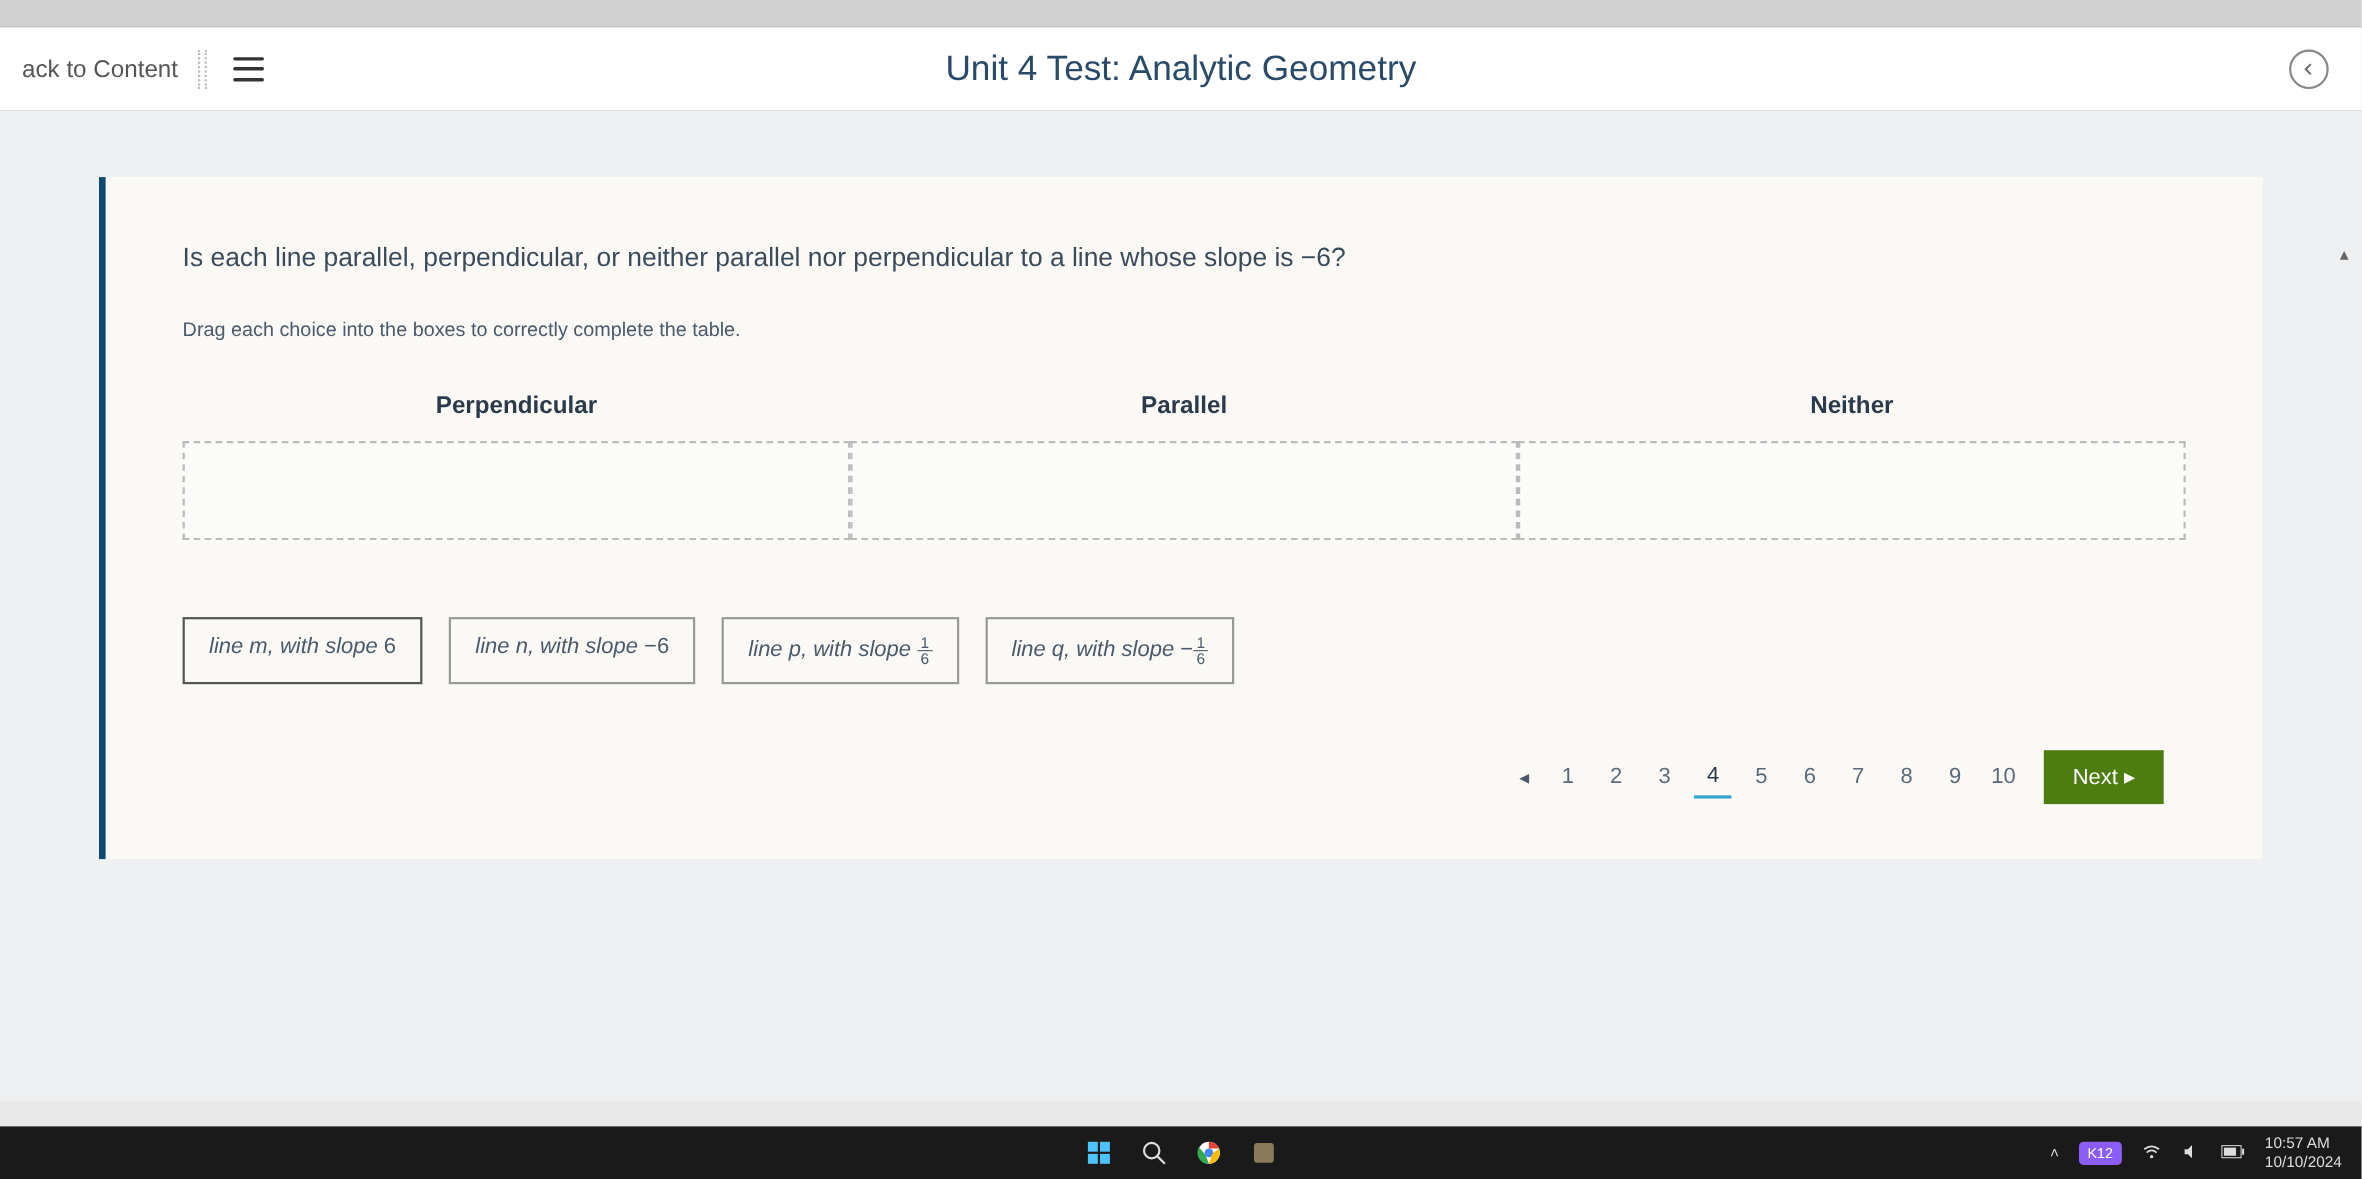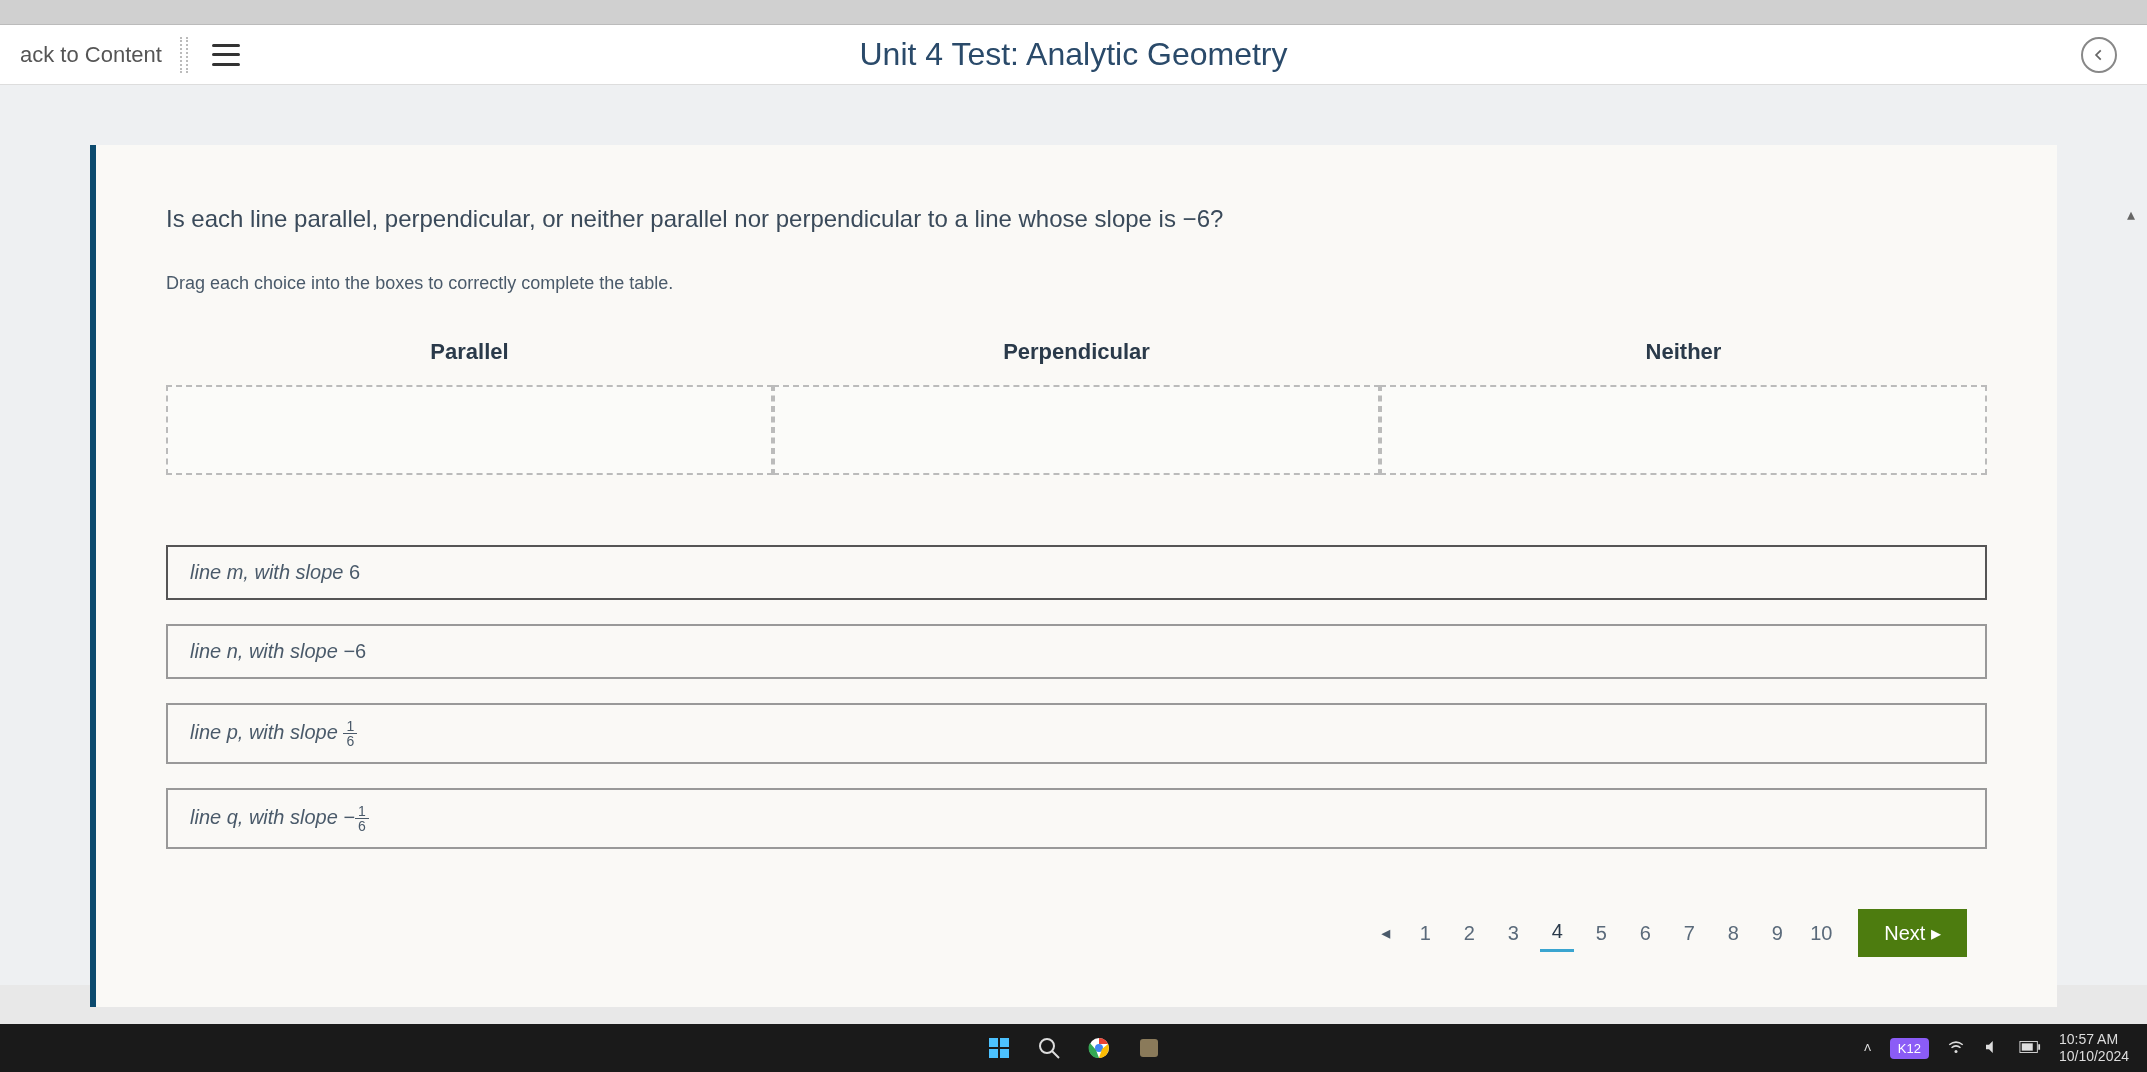--- a/index.html
+++ b/index.html
@@ -10,21 +10,21 @@
   height: 1072px;
   overflow: hidden;
   position: relative;
 }
 .browser-top {
   height: 25px;
   background: #d0d0d0;
   border-bottom: 1px solid #bbb;
 }
 .app-header {
-  height: 60px;
+  height: 76px;
   background: #fff;
   border-bottom: 1px solid #ddd;
   display: flex;
   align-items: center;
   padding: 0 20px;
   position: relative;
 }
 .back-link {
   color: #555;
   font-size: 22px;
@@ -112,21 +112,20 @@
 .drop-zone {
   flex: 1;
   height: 90px;
   border: 2px dashed #bbb;
   background: rgba(255,255,255,0.3);
 }
 .choices {
   display: flex;
   gap: 24px;
   margin-bottom: 60px;
-  flex-direction: column;
 }
 .choice {
   border: 2px solid #999;
   background: #faf9f6;
   padding: 14px 22px;
   font-size: 20px;
   color: #4a5a6a;
   font-style: italic;
   cursor: move;
   white-space: nowrap;
@@ -248,22 +247,22 @@
   <div class="scrollbar-hint">▴</div>
   <div class="question-card">
 
     <p class="question-text">
       <span>Is each line parallel, perpendicular, or neither parallel nor perpendicular to a line whose slope is </span><span>−6</span><span>?</span>
     </p>
 
     <p class="instruction-text">Drag each choice into the boxes to correctly complete the table.</p>
 
     <div class="table-headers">
+      <div>Perpendicular</div>
       <div>Parallel</div>
-      <div>Perpendicular</div>
       <div>Neither</div>
     </div>
 
     <div class="drop-zones">
       <div class="drop-zone"></div>
       <div class="drop-zone"></div>
       <div class="drop-zone"></div>
     </div>
 
     <div class="choices">

